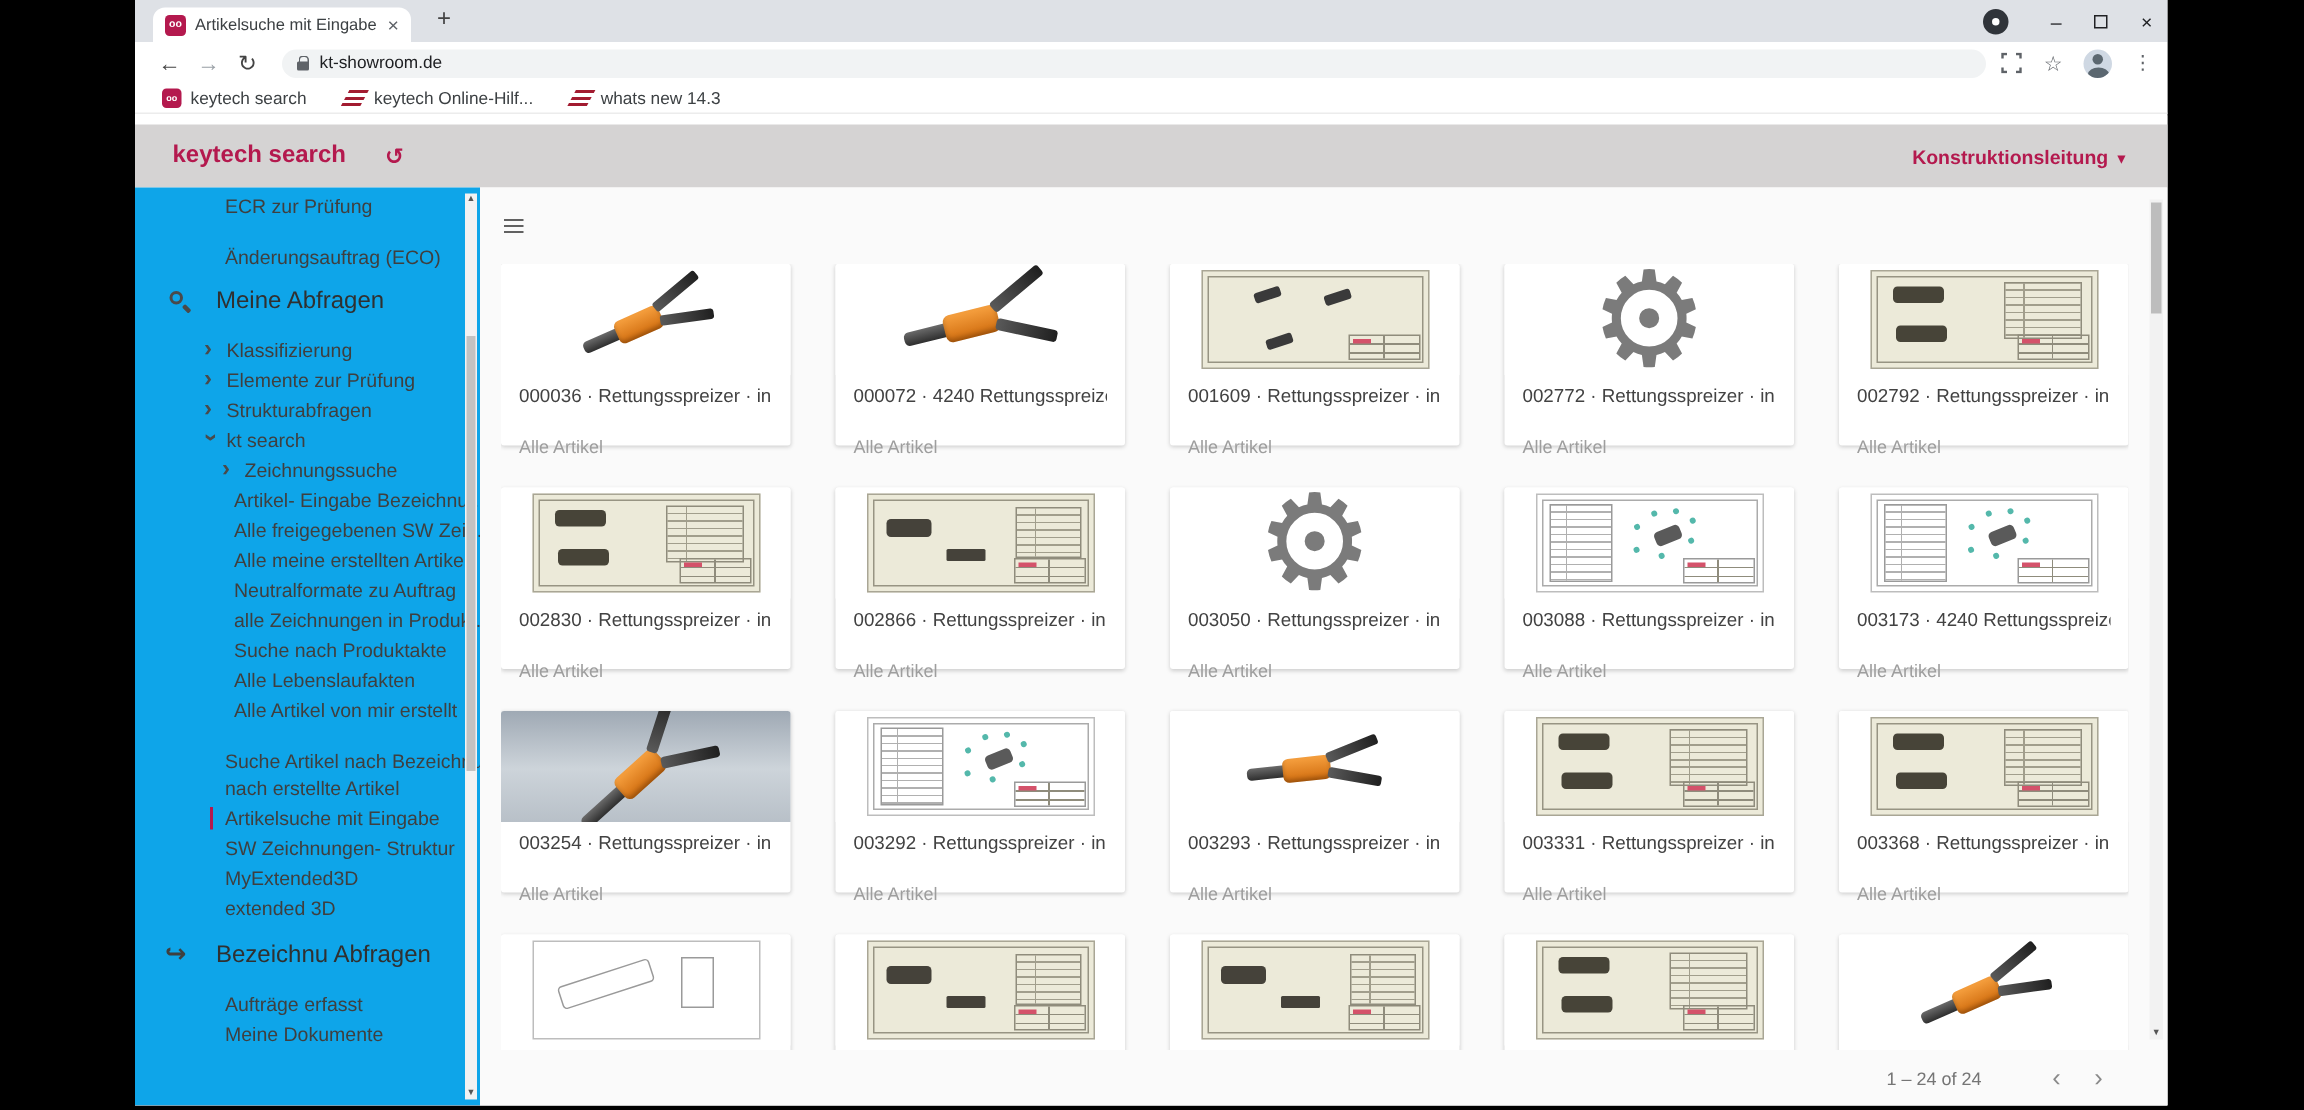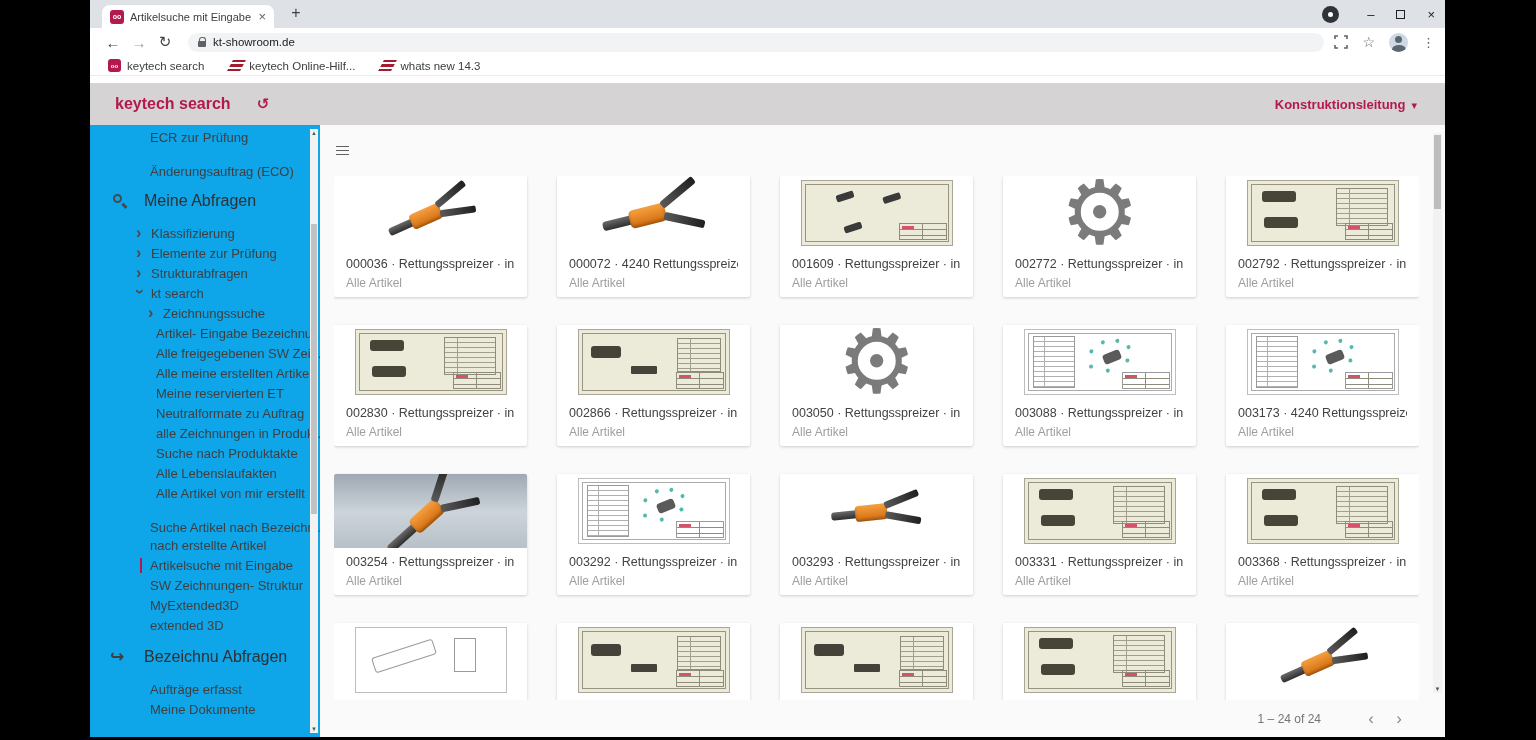--- a/index.html
+++ b/index.html
@@ -88,21 +88,21 @@
   .side-scroll .thumb-bar { position:absolute; left:1px; width:6px; top:95px; height:290px; background:#c2c2c2; }
 
   
   .content { position:absolute; left:230px; right:0; top:0; bottom:0; background:#fafafa; }
   .filter-btn { position:absolute; left:16px; top:21px; width:13px; height:10px; cursor:pointer;
                 background:repeating-linear-gradient(180deg,#616161 0 1.5px,transparent 1.5px 4px); }
   .grid { position:absolute; left:14px; top:51px; width:1085px; height:524px; overflow:hidden;
           display:flex; flex-wrap:wrap; gap:28px 30px; align-content:flex-start; }
   .card { width:193px; height:121px; background:#fff; border-radius:2px; box-shadow:0 1px 3px rgba(0,0,0,.18); cursor:pointer; }
   .card-title { margin:7px 12px 0; font-size:12.5px; color:#424242; white-space:nowrap; overflow:hidden; }
-  .card-sub { margin:5px 12px 0; font-size:12px; color:#9e9e9e; }
+  .card-sub { margin:20px 12px 0; font-size:12px; color:#9e9e9e; }
 
   
   .thumb { position:relative; height:74px; background:#fff; overflow:hidden; border-radius:2px 2px 0 0; }
   .thumb .sheet, .thumb .tool, .thumb .gearglyph { display:none; }
 
   .thumb.gear .gearglyph { display:block; text-align:center; font-size:88px; line-height:78px; color:#7b7b7b; margin-top:-2px; }
   .gearglyph::before { content:"\2699"; }
 
   .thumb.render-white .tool, .thumb.render-open .tool, .thumb.render-blue .tool, .thumb.render-horizontal .tool { display:block; }
   .tool { position:absolute; left:50%; top:50%; width:96px; height:44px; transform:translate(-50%,-50%) rotate(-24deg); }
@@ -295,24 +295,20 @@
             <div class="side-item child">
 
               <span class="lbl">Alle freigegebenen SW Zei...</span>
             </div>
 
             <div class="side-item child">
 
               <span class="lbl">Alle meine erstellten Artikel</span>
             </div>
 
-            <div class="side-item child">
-
-              <span class="lbl">Meine reservierten ET</span>
-            </div>
 
             <div class="side-item child">
 
               <span class="lbl">Neutralformate zu Auftrag</span>
             </div>
 
             <div class="side-item child">
 
               <span class="lbl">alle Zeichnungen in Produk...</span>
             </div>

